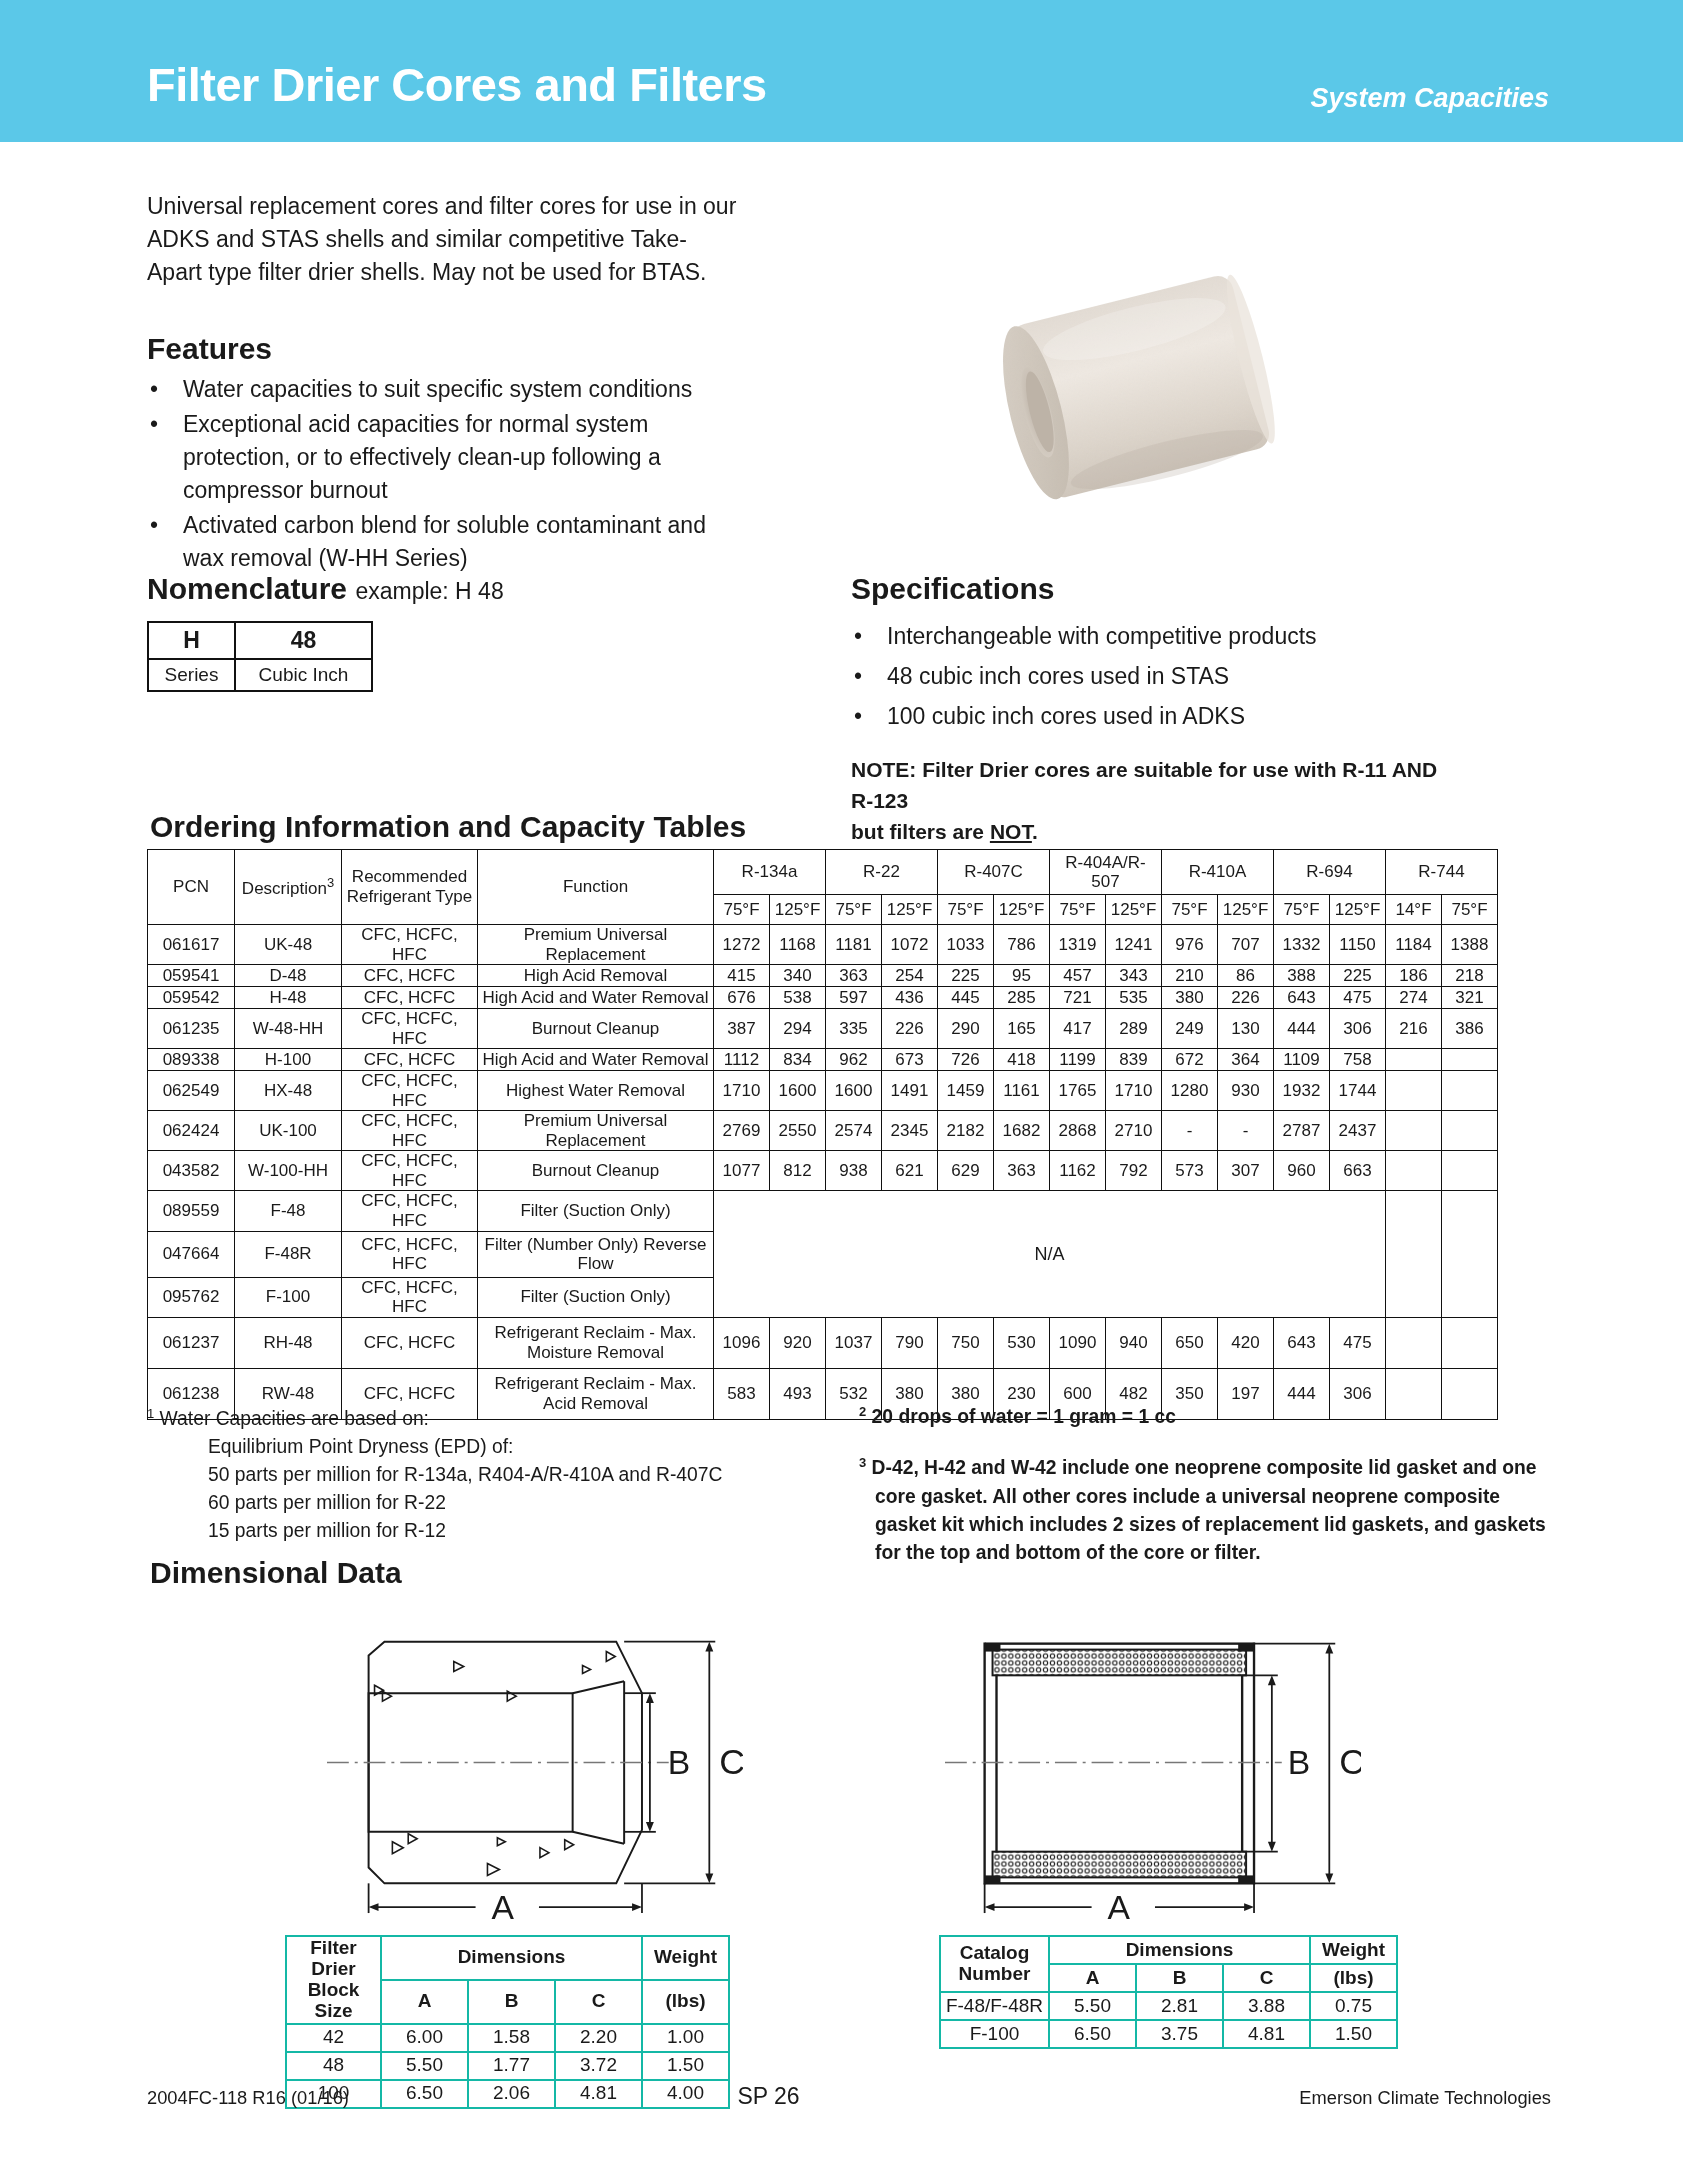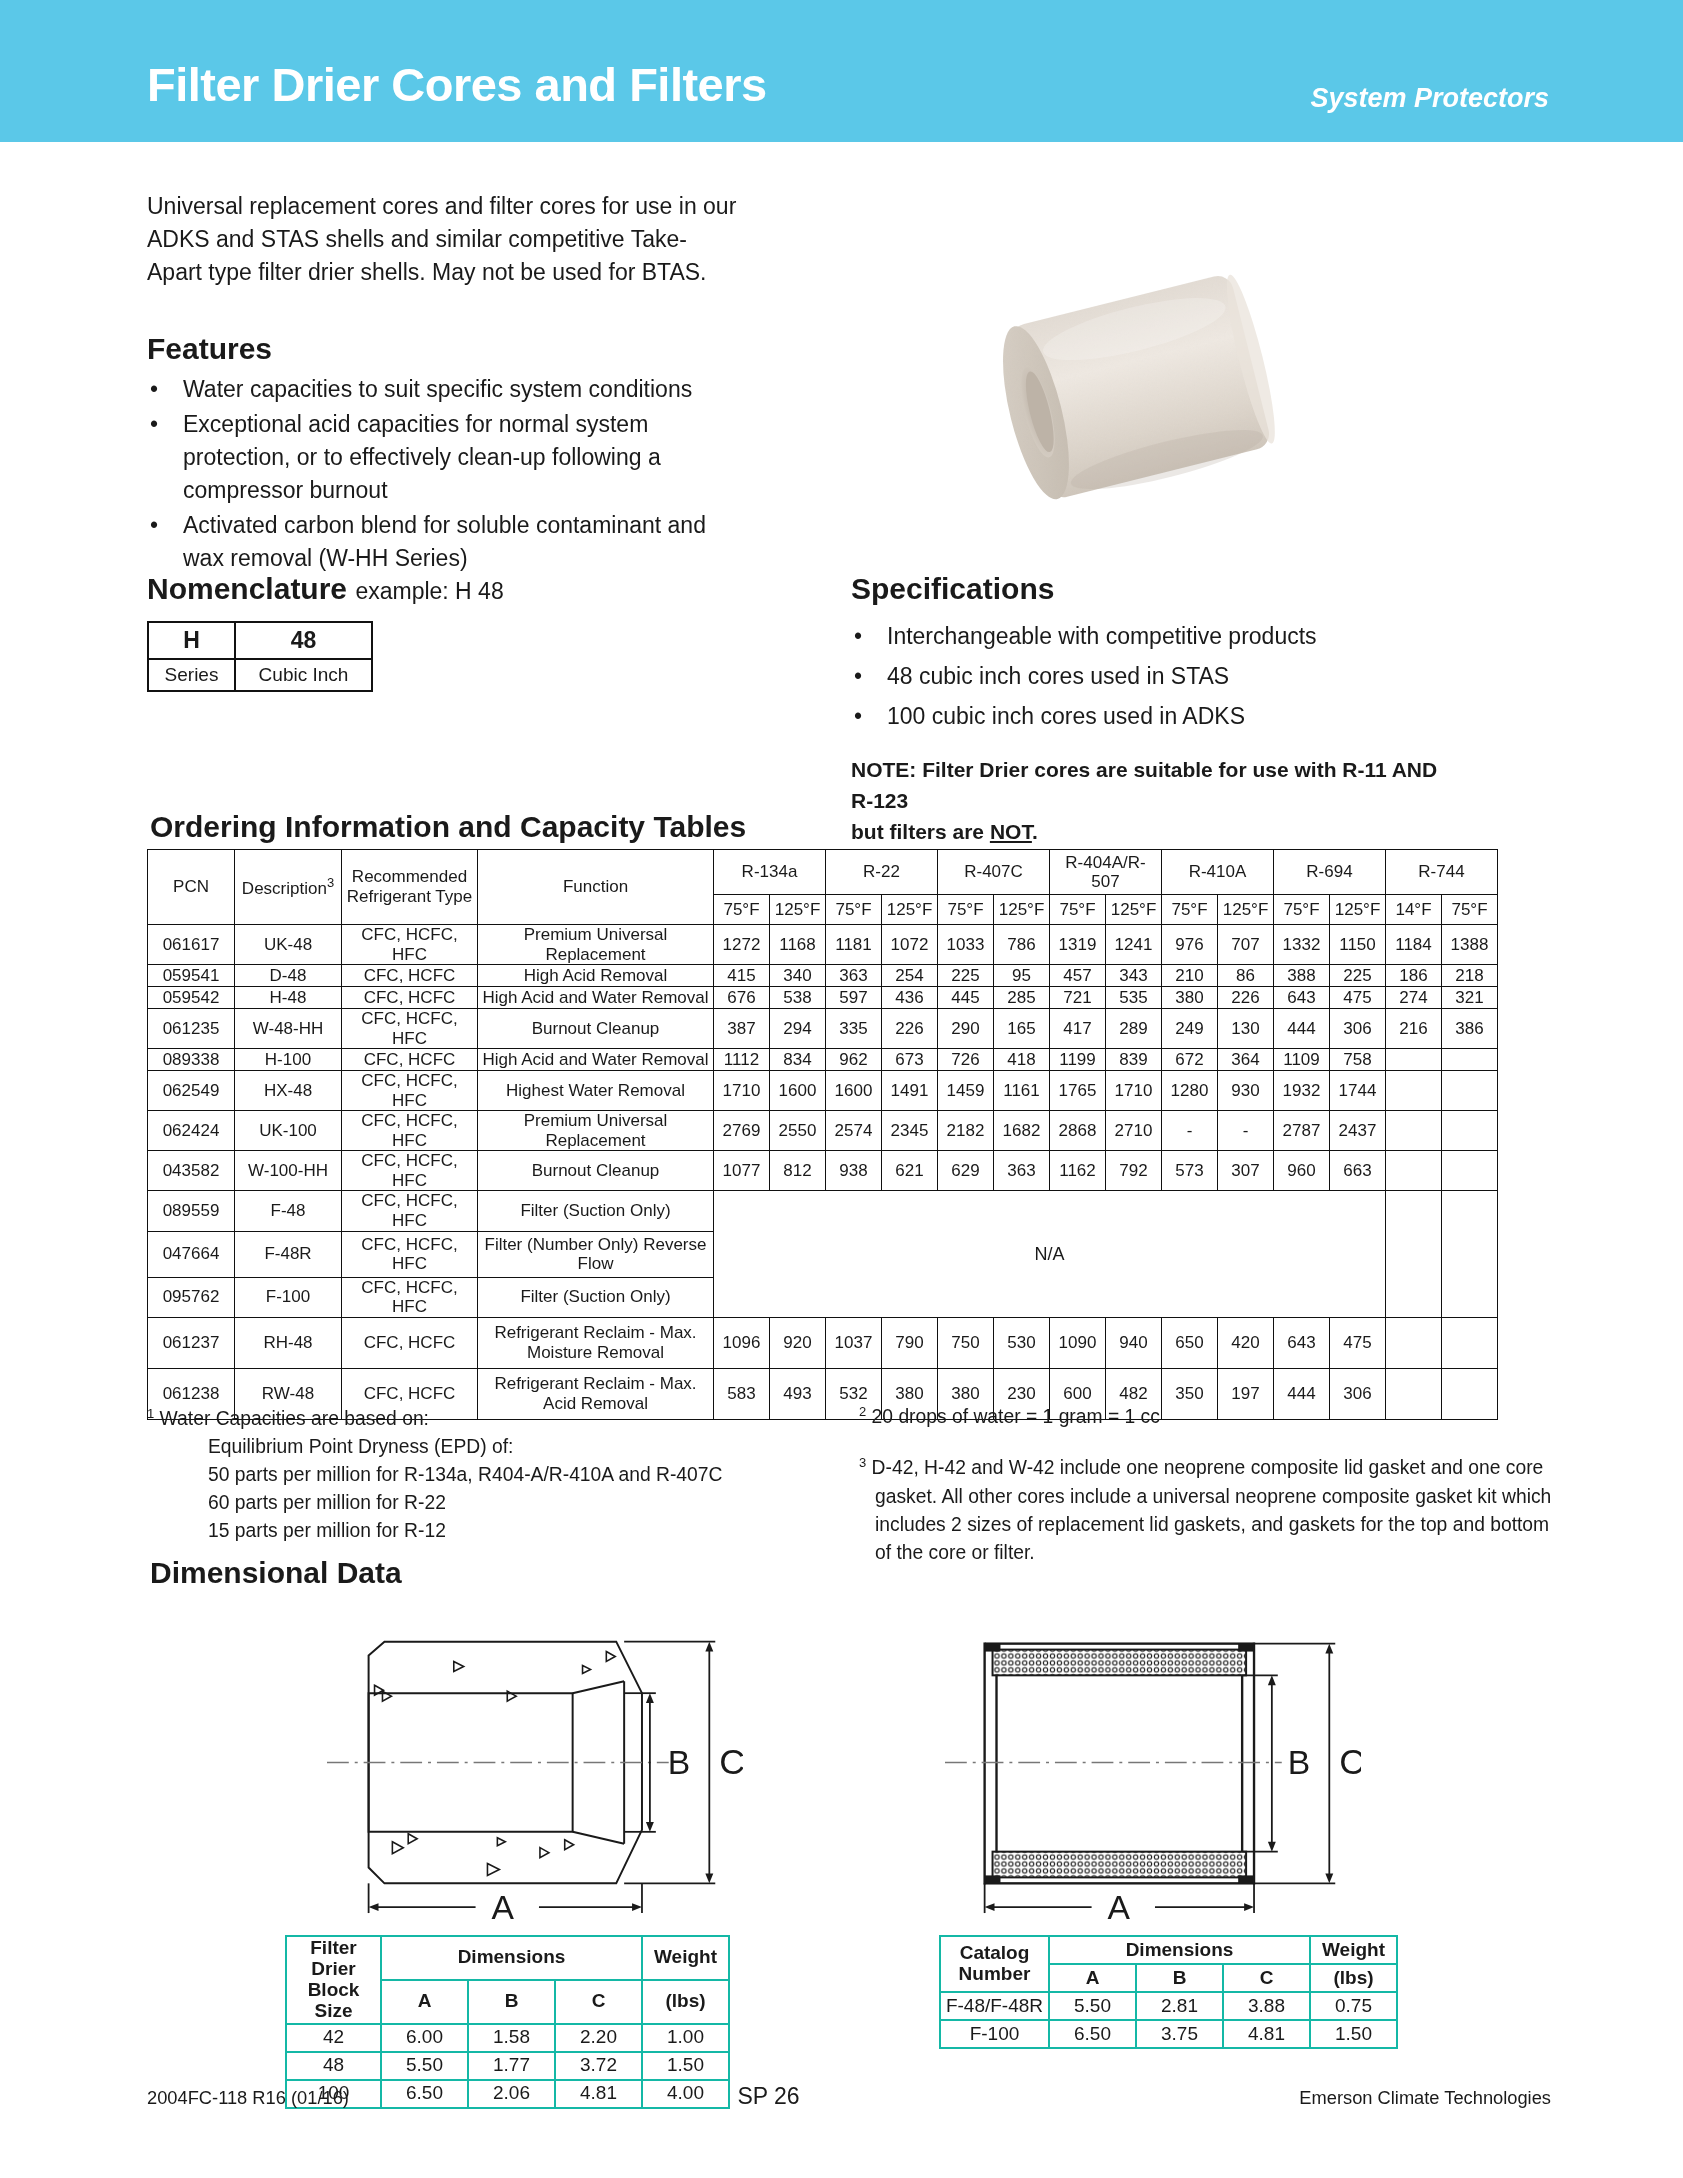--- a/index.html
+++ b/index.html
@@ -123,21 +123,21 @@
   .blankcol { width:56px; }
 
   
   .fn-left {
     position:absolute; left:147px; top:1400px; width:693px;
     font-size:19.3px; line-height:28px;
   }
   .fn-left .ind { padding-left:61px; display:block; }
   .fn-right {
     position:absolute; left:859px; top:1398px; width:693px;
-    font-size:19.3px; line-height:28px;
+    font-size:19.3px; line-height:28px;font-weight:bold;
   }
   .fn-right .blk { margin-top:18px; padding-left:16px; text-indent:-16px; }
   sup { font-size:13px; vertical-align:super; }
 
   
   .dim-h {
     position:absolute; left:150px; top:1556px;
     font-size:30px; font-weight:bold;
   }
   .draw-left  { position:absolute; left:327px; top:1604px; }
@@ -160,21 +160,21 @@
   .ft-left   { position:absolute; left:147px; top:2087px; font-size:18.3px; }
   .ft-center { position:absolute; left:0; width:1502px; top:2083px;
                text-align:center; font-size:23px;padding-left:35px; }
   .ft-right  { position:absolute; right:132px; top:2087px; font-size:18.3px; }
 </style>
 </head>
 <body>
 
 <div class="header-band"></div>
 <div class="header-title">Filter Drier Cores and Filters</div>
-<div class="header-sub">System Protectors</div>
+<div class="header-sub">System Capacities</div>
 
 <div class="intro">Universal replacement cores and filter cores for use in our ADKS and STAS shells and similar competitive Take-Apart type filter drier shells. May not be used for BTAS.</div>
 
 <div class="features-h">Features</div>
 <div class="features-list">
   <div class="bullet-row">
     <span class="bullet-dot">•</span>
     <span class="bullet-txt">Water capacities to suit specific system conditions</span>
   </div>
   <div class="bullet-row">

